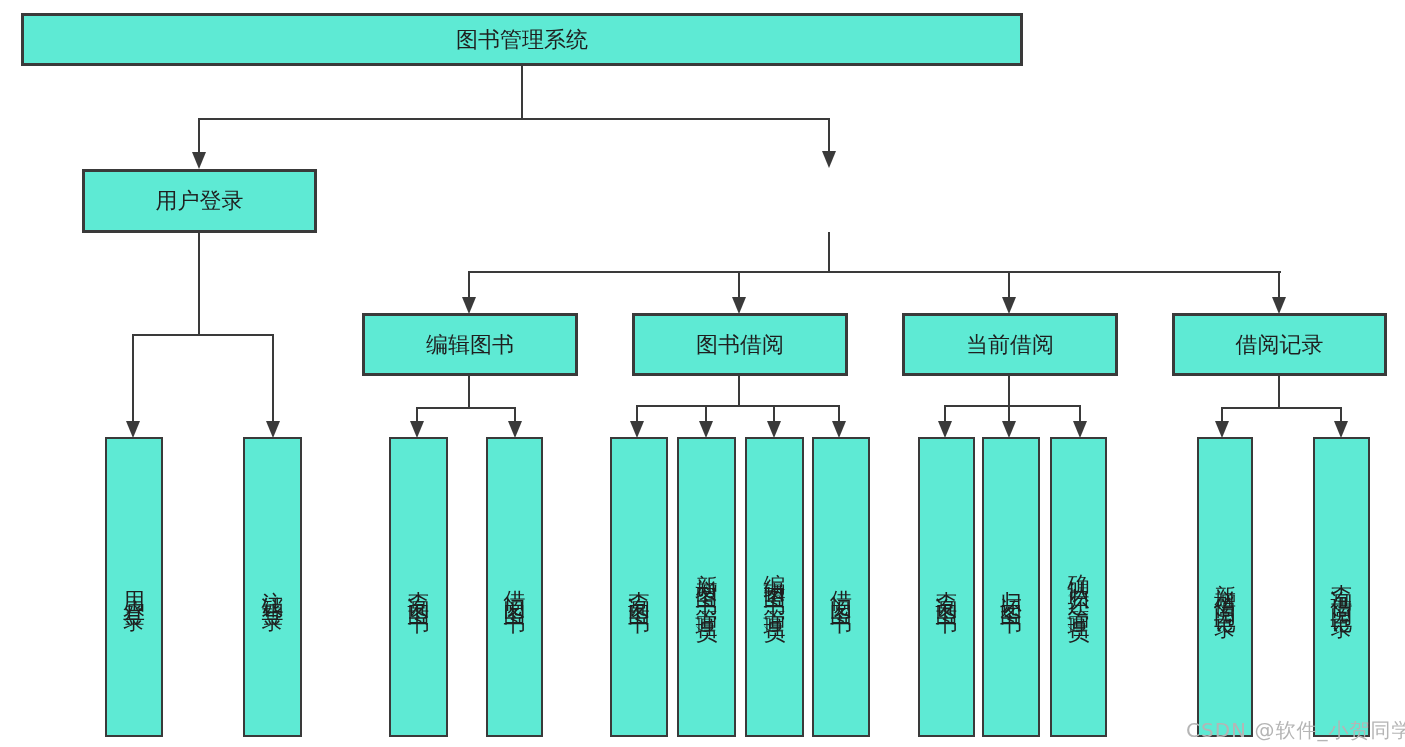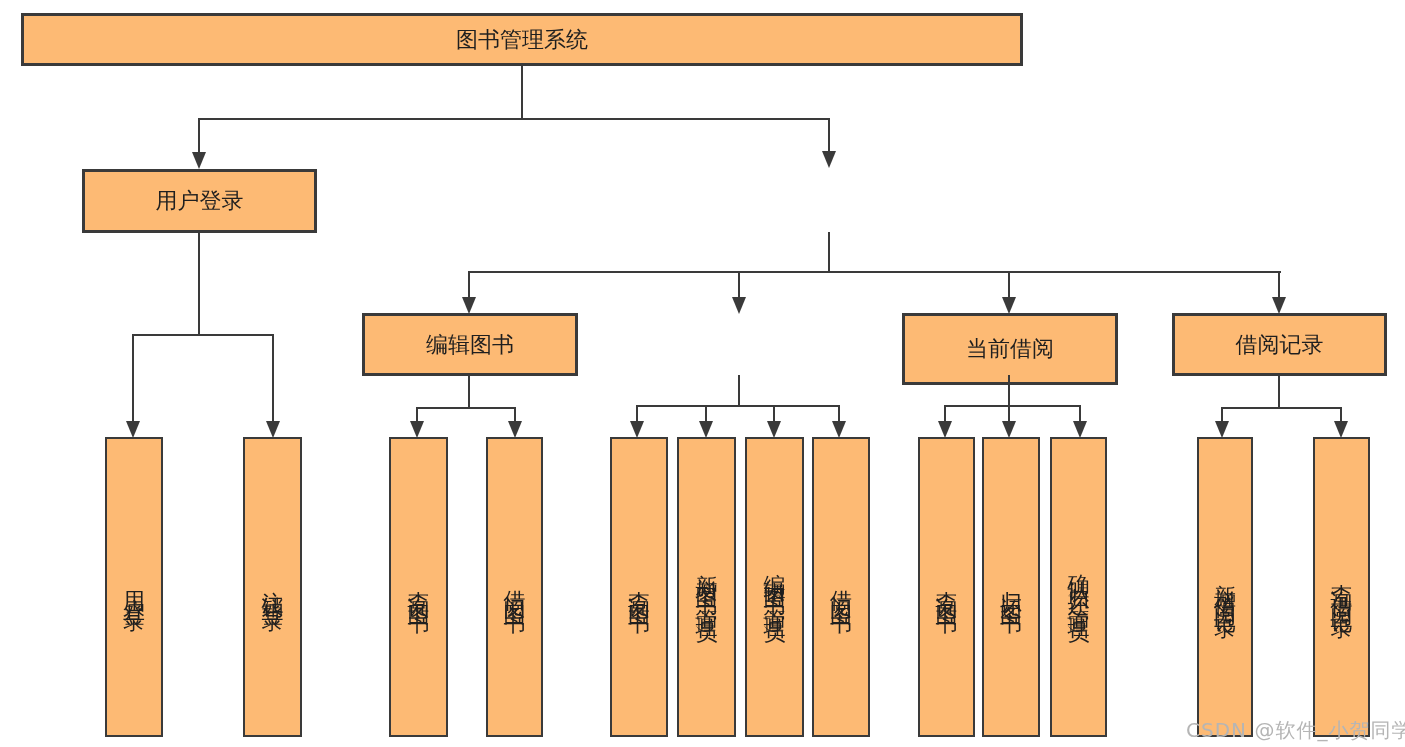--- a/index.html
+++ b/index.html
@@ -1,18 +1,18 @@
 <!DOCTYPE html>
 <html><head>
 <meta charset="utf-8">
 <style>
   html,body { margin:0; padding:0; background:#ffffff; }
   .canvas { position:relative; width:1405px; height:747px; background:#ffffff; overflow:hidden;
             font-family:"DejaVu Sans","Liberation Sans",sans-serif; }
-  .box { position:absolute; box-sizing:border-box; border:3px solid #3a3a3a; background:#fdba74;
+  .box { position:absolute; box-sizing:border-box; border:3px solid #3a3a3a; background:#5eead4;
          display:flex; align-items:center; justify-content:center;
          color:#1f1f1f; font-size:22px; line-height:1; text-align:center; }
   .leaf { border-width:2px; writing-mode:vertical-rl; text-orientation:mixed; letter-spacing:7px; }
   .vl { position:absolute; width:2px; background:#3a3a3a; }
   .hl { position:absolute; height:2px; background:#3a3a3a; }
   .arrow { position:absolute; width:0; height:0;
            border-left:7px solid transparent; border-right:7px solid transparent;
            border-top:17px solid #3a3a3a; }
   .watermark { position:absolute; left:1186px; top:717px; color:#b5b5b5; font-size:20px;
                letter-spacing:1px; white-space:nowrap; z-index:5; }
@@ -26,21 +26,24 @@
       <span>图书管理系统</span>
     </div>
 
   <div class="box" style="left:82px; top:169px; width:235px; height:64px;">
       <span>用户登录</span>
     </div>
 
   <div class="box" style="left:362px; top:313px; width:216px; height:63px;">
       <span>编辑图书</span>
     </div>
-  <div class="box" style="left:902px; top:313px; width:216px; height:72px;justify-content:center;">
+  <div class="box" style="left:632px; top:313px; width:216px; height:63px;">
+      <span>图书借阅</span>
+    </div>
+  <div class="box" style="left:902px; top:313px; width:216px; height:63px;justify-content:center;">
       <span>当前借阅</span>
     </div>
   <div class="box" style="left:1172px; top:313px; width:215px; height:63px;">
       <span>借阅记录</span>
     </div>
 
   <div class="box leaf" style="left:105px; top:437px; width:58px; height:300px;">
       <span>用户登录</span>
     </div>
   <div class="box leaf" style="left:243px; top:437px; width:59px; height:300px;">

